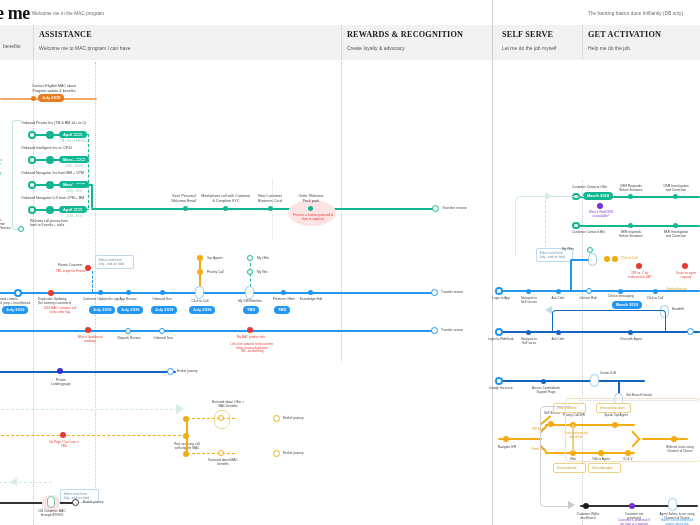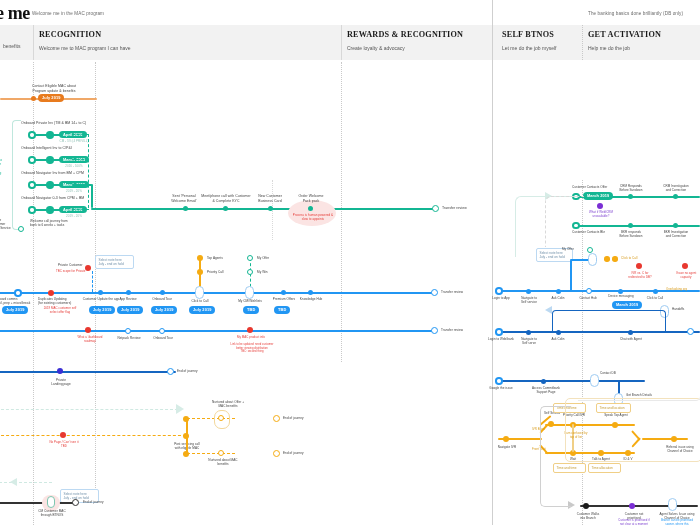--- a/index.html
+++ b/index.html
@@ -73,31 +73,31 @@
     <div class="mast-sub" style="left:588px;top:11px;">The banking basics done brilliantly (DB only)</div>
   </div>
 
   <div class="phase-band"></div>
 
   <div class="phase" style="left:3px;">
     <div class="phase-desc" style="position:absolute;top:15px;left:0;">benefits</div>
   </div>
 
   <div class="phase" style="left:39px;">
-    <div class="phase-name" style="position:absolute;top:5px;left:0;">RECOGNITION</div>
+    <div class="phase-name" style="position:absolute;top:5px;left:0;">ASSISTANCE</div>
     <div class="phase-desc" style="position:absolute;top:17px;left:0;">Welcome me to MAC program I can have</div>
   </div>
 
   <div class="phase" style="left:347px;">
     <div class="phase-name" style="position:absolute;top:5px;left:0;">REWARDS &amp; RECOGNITION</div>
     <div class="phase-desc" style="position:absolute;top:17px;left:0;">Create loyalty &amp; advocacy</div>
   </div>
 
   <div class="phase" style="left:502px;">
-    <div class="phase-name" style="position:absolute;top:5px;left:0;">SELF BTNOS</div>
+    <div class="phase-name" style="position:absolute;top:5px;left:0;">SELF SERVE</div>
     <div class="phase-desc" style="position:absolute;top:17px;left:0;">Let me do the job myself</div>
   </div>
 
   <div class="phase" style="left:588px;">
     <div class="phase-name" style="position:absolute;top:5px;left:0;">GET ACTIVATION</div>
     <div class="phase-desc" style="position:absolute;top:17px;left:0;">Help me do the job</div>
   </div>
 
   <div class="vdiv" style="left:33px;top:25px;height:35px;"></div>
   <div class="vdiv" style="left:341px;top:25px;height:35px;"></div>

